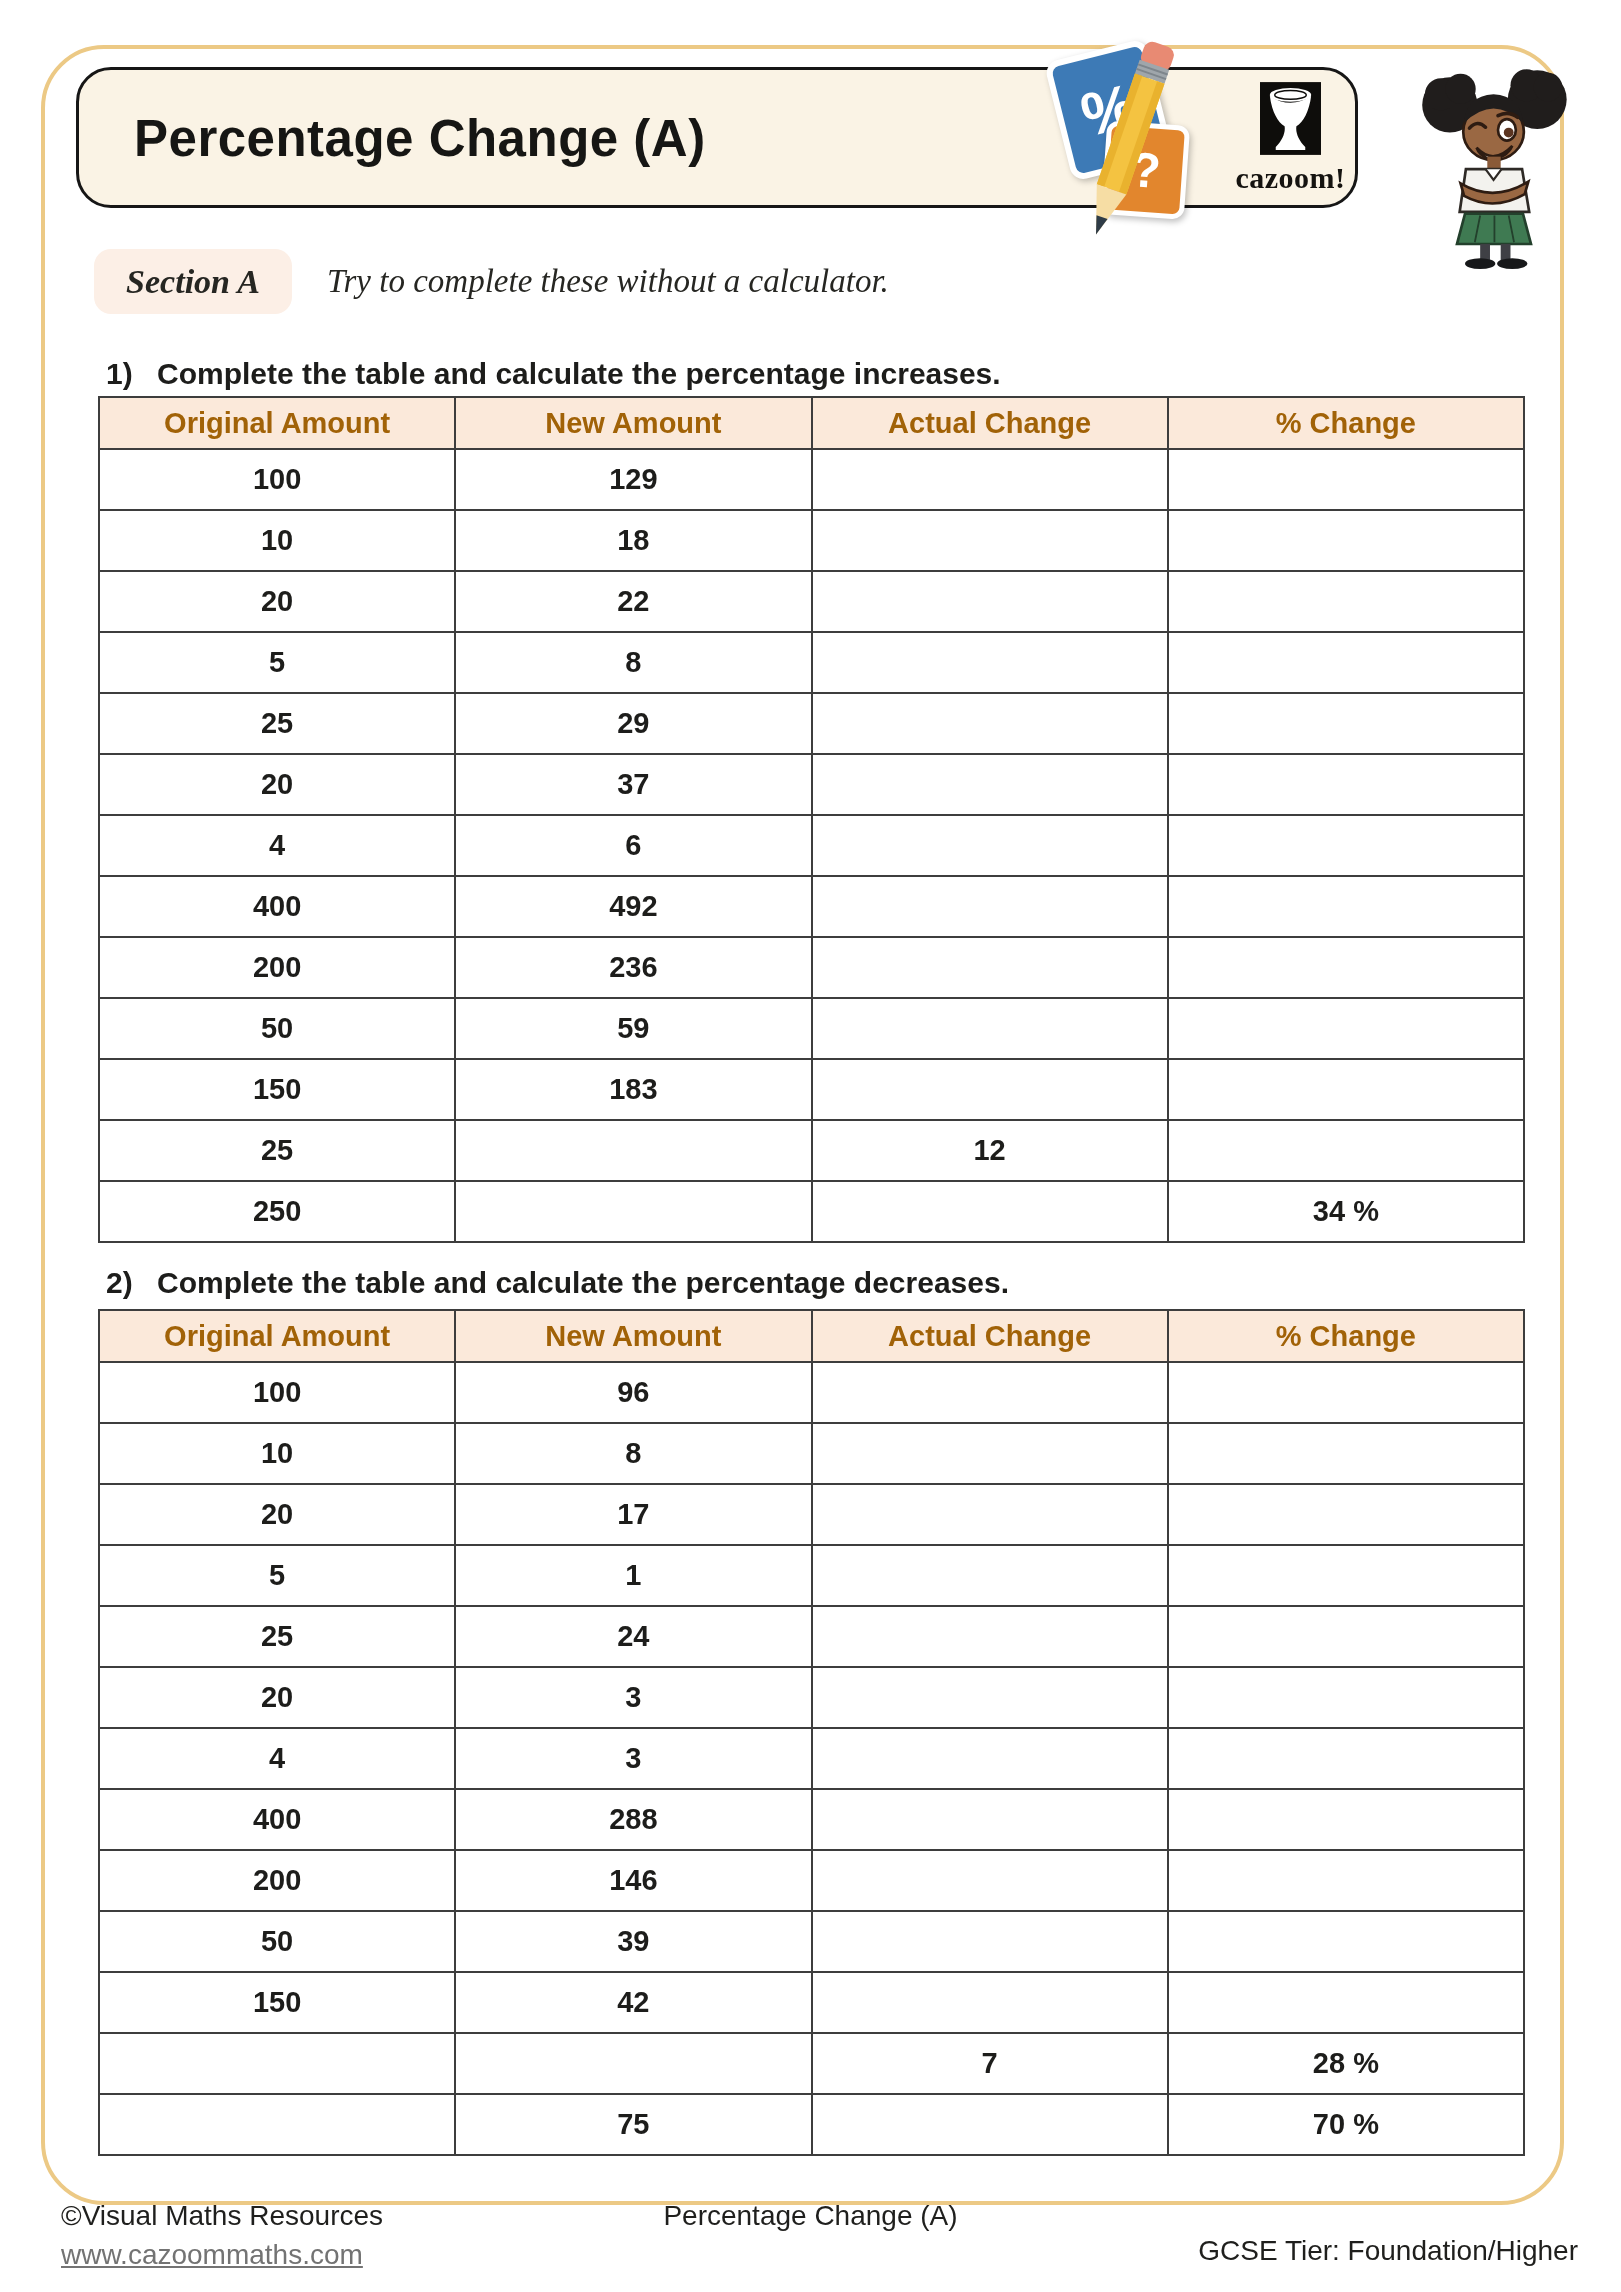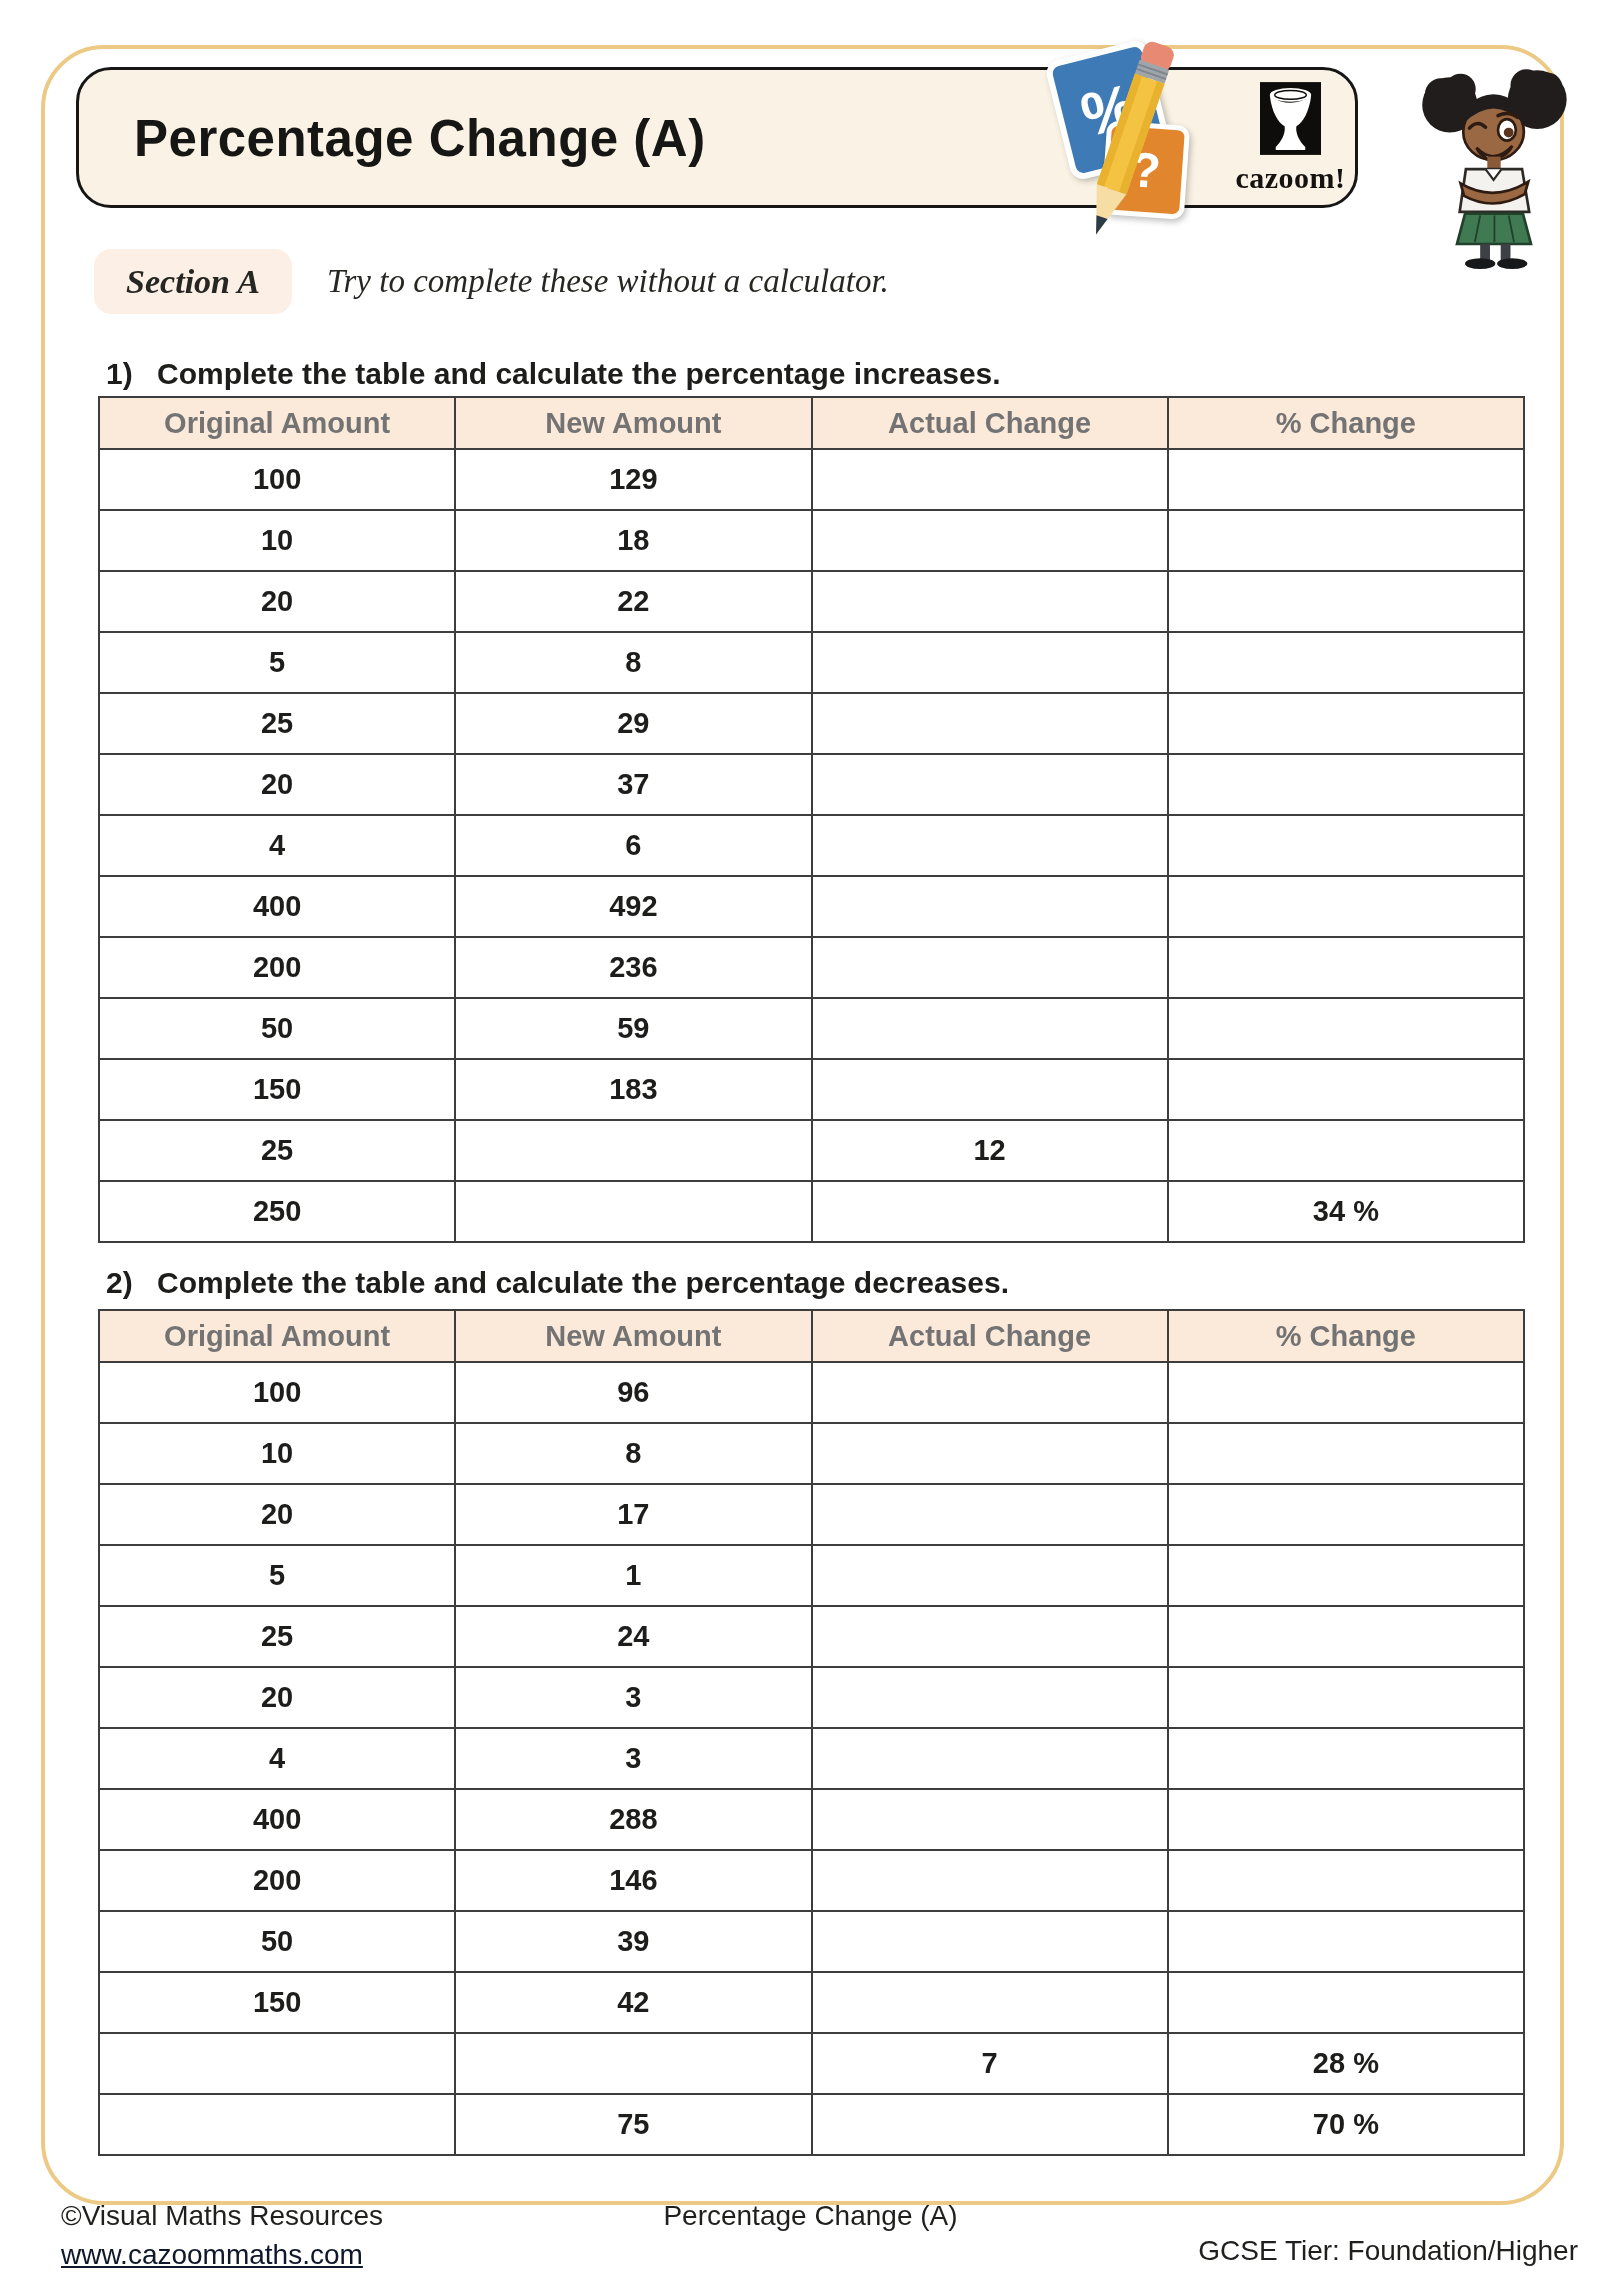--- a/index.html
+++ b/index.html
@@ -59,29 +59,29 @@
     font-style:italic;font-size:33px;color:#262622;z-index:2;
   }
   
   .question-heading{position:absolute;left:100px;font-size:30px;font-weight:bold;color:#1d1d1b;z-index:2;margin:6px;}
   .q1{top:351px;} .q2{top:1260px;}
   .q-num{display:inline-block;width:51px;}
   .wtable{position:absolute;left:98px;width:1427px;border-collapse:collapse;table-layout:fixed;z-index:2;background:#fff;}
   .t1{top:396px;} .t2{top:1309px;}
   .wtable th{
     height:48px;background:#fbe9da;border:2.9px solid #3d3d3d;
-    font-size:29px;font-weight:bold;color:#737373;text-align:center;
+    font-size:29px;font-weight:bold;color:#a16207;text-align:center;
   }
   .wtable td{
     height:57px;border:2.9px solid #3d3d3d;font-size:29px;font-weight:bold;
     color:#1d1d1b;text-align:center;
   }
   
   .footer-left{position:absolute;left:61px;top:2196px;font-size:28px;line-height:39px;z-index:2;}
-  .footer-link{color:#0f172a;text-decoration:underline;cursor:pointer;}
+  .footer-link{color:#737373;text-decoration:underline;cursor:pointer;}
   .footer-center{position:absolute;left:399px;top:2196px;width:823px;text-align:center;font-size:28px;line-height:39px;z-index:2;}
   .footer-right{position:absolute;right:43px;top:2235px;font-size:28px;z-index:2;}
 </style>
 </head>
 <body>
 
 <div class="sheet">
 
   <div class="frame"></div>
 

